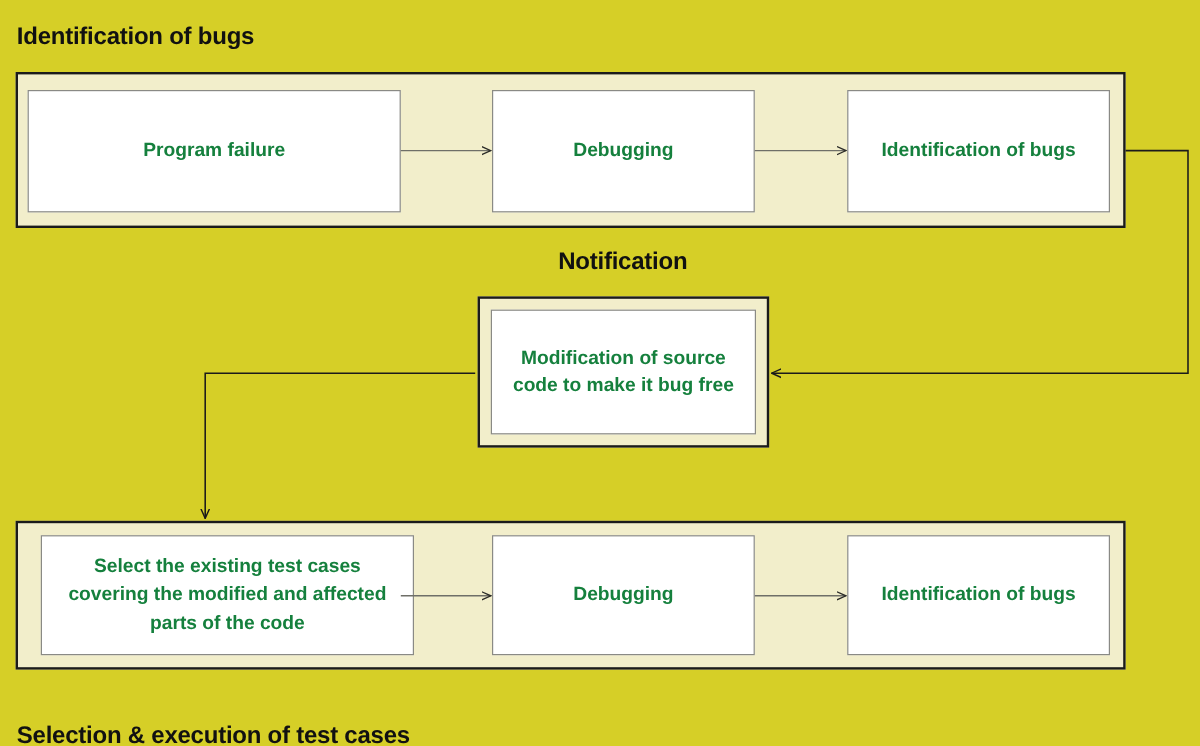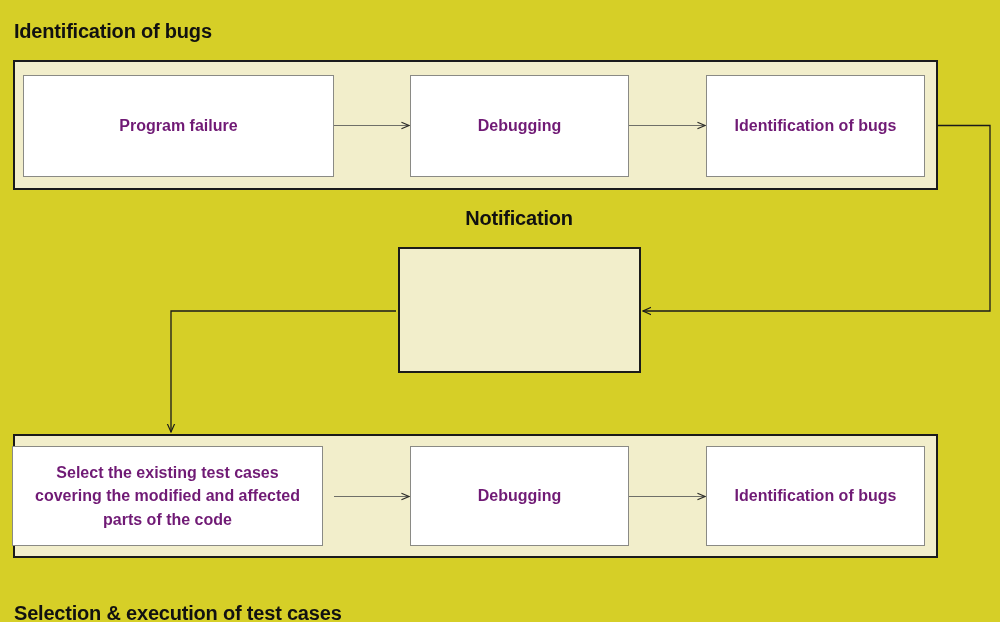--- a/index.html
+++ b/index.html
@@ -54,36 +54,36 @@
     position: absolute;
     background: #ffffff;
     border: 1px solid #8a8a85;
     box-sizing: border-box;
     display: flex;
     align-items: center;
     justify-content: center;
     text-align: center;
     font-size: 16px;
     font-weight: bold;
-    color: #701a75;
+    color: #15803d;
     line-height: 1.45;
     padding: 4px 8px;
   }
   .node span { display: block; }
 
   
   #node-program-failure  { left: 23px;  top: 75px; width: 311px; height: 102px; }
   #node-debugging-top    { left: 410px; top: 75px; width: 219px; height: 102px; }
   #node-identification-top { left: 706px; top: 75px; width: 219px; height: 102px; }
 
   
   #node-modification { left: 409px; top: 258px; width: 221px; height: 104px; }
 
   
-  #node-select-tests       { left: 12px;  top: 446px; width: 311px; height: 100px; }
+  #node-select-tests       { left: 34px;  top: 446px; width: 311px; height: 100px; }
   #node-debugging-bottom   { left: 410px; top: 446px; width: 219px; height: 100px; }
   #node-identification-bottom { left: 706px; top: 446px; width: 219px; height: 100px; }
 
   
   #connectors {
     position: absolute;
     left: 0;
     top: 0;
     width: 1000px;
     height: 622px;
@@ -108,20 +108,23 @@
   </div>
 
   <div class="node" id="node-identification-top">
     <span>Identification of bugs</span>
   </div>
 
   <div class="section-heading" id="heading-notification">Notification</div>
 
   <div class="band" id="band-notification"></div>
 
+  <div class="node" id="node-modification">
+    <span>Modification of source code to make it bug free</span>
+  </div>
 
   <div class="band" id="band-bottom"></div>
 
   <div class="node" id="node-select-tests">
     <span>Select the existing test cases covering the modified and affected parts of the code</span>
   </div>
 
   <div class="node" id="node-debugging-bottom">
     <span>Debugging</span>
   </div>

